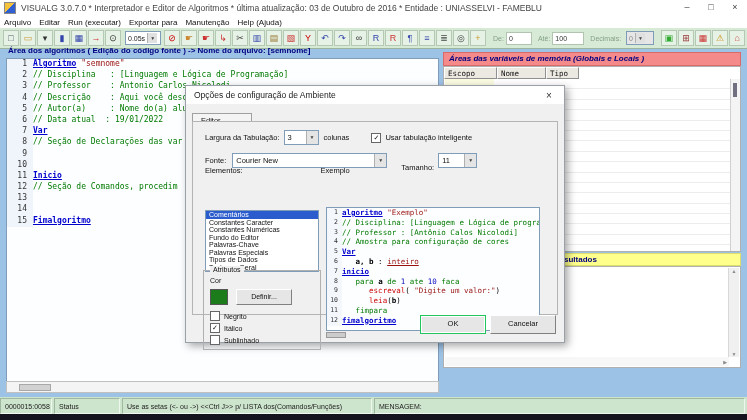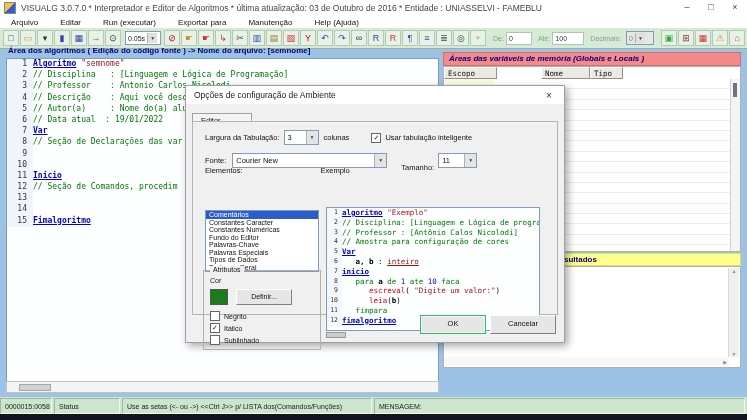--- a/index.html
+++ b/index.html
@@ -9,21 +9,21 @@
   .titlebar{position:absolute;top:0;left:0;right:0;height:16px;background:#ffffff;
             display:flex;align-items:center;font-size:8.5px;color:#444;border-bottom:1px solid #e8e8e8;}
   .appicon{width:10px;height:10px;margin:0 5px 0 4px;background:linear-gradient(135deg,#f5c33b 0 50%,#2f5fd0 50% 100%);
            border:1px solid #888;flex:0 0 auto;}
   .titletext{white-space:nowrap;overflow:hidden;}
   .winbtns{margin-left:auto;display:flex;height:100%;}
   .winbtn{width:24px;text-align:center;font-size:9px;line-height:15px;color:#444;}
   
   .menubar{position:absolute;top:16px;left:0;right:0;height:12px;background:#ffffff;
            display:flex;align-items:center;font-size:8px;color:#111;}
-  .menuitem{padding:0 11px;}
+  .menuitem{padding:0 4px;}
   
   .toolbar{position:absolute;top:28px;left:0;right:0;height:20px;background:#d6ead6;
            border-bottom:1px solid #9cb49c;display:flex;align-items:center;padding-left:3px;font-size:7px;}
   .tgroup{display:flex;align-items:center;}
   .tbtn{width:14px;height:14px;border:1px solid #b4c8b4;background:#e6f2e6;margin-right:1px;
         display:flex;align-items:center;justify-content:center;font-size:9px;line-height:1;flex:0 0 auto;}
   .tsel{height:12px;background:#fff;border:1px solid #7f9db9;display:flex;align-items:center;
         font-size:7px;color:#222;padding-left:2px;margin:0 3px;}
   .tsel .dd{width:9px;height:10px;background:#e0e0e0;border-left:1px solid #b0b0b0;text-align:center;
             font-size:5px;line-height:10px;margin-left:2px;color:#444;}
@@ -49,21 +49,21 @@
   .hscroll{position:absolute;left:6px;top:381px;width:431px;height:10px;background:#f4f4f4;border:1px solid #c0c0c0;}
   .hthumb{position:absolute;left:12px;top:2px;width:30px;height:5px;background:#d2d2d2;border:1px solid #a8a8a8;}
   
   .varspanel{position:absolute;left:443px;top:52px;width:298px;height:200px;}
   .varsheader{height:12px;background:#f48a8a;border:1px solid #d86a6a;color:#000080;font-size:8px;
               font-weight:bold;font-style:italic;padding-left:5px;line-height:12px;white-space:nowrap;overflow:hidden;}
   .varstable{position:absolute;top:14px;left:0;right:0;bottom:0;background:#fff;border:1px solid #b0b0b0;overflow:hidden;}
   .varshead{display:flex;height:12px;font-family:"DejaVu Sans Mono",monospace;font-size:7.5px;color:#111;}
   .varshcell{border:1px solid;border-color:#fff #909090 #909090 #fff;background:#ece9e2;
              padding-left:3px;line-height:11px;overflow:hidden;flex:0 0 auto;}
-  .varshcell.c0{width:48px;} .varshcell.c1{width:44px;margin-left:44px;} .varshcell.c2{width:28px;} .varshcell.c3{flex:1 1 auto;}
+  .varshcell.c0{width:48px;} .varshcell.c1{width:44px;} .varshcell.c2{width:28px;} .varshcell.c3{flex:1 1 auto;}
   .varsbody{position:absolute;top:12px;left:0;right:9px;bottom:0;}
   .varsrow{height:9.4px;border-bottom:1px solid #ececec;}
   .varsfirstcell{position:absolute;top:12px;left:1px;width:49px;height:9px;background:#fbfbe2;}
   .varsvscroll{position:absolute;top:12px;right:0;width:9px;bottom:0;background:#f4f4f4;border-left:1px solid #d0d0d0;}
   .varsvthumb{position:absolute;top:4px;left:2px;width:4px;height:14px;background:#707080;}
   
   .respanel{position:absolute;left:443px;top:253px;width:298px;height:115px;}
   .resheader{height:11px;background:#ffff8c;border:1px solid #dede6e;color:#000080;font-size:8px;
              font-weight:bold;line-height:11px;white-space:nowrap;overflow:hidden;}
   .resheader span{margin-left:120px;}

